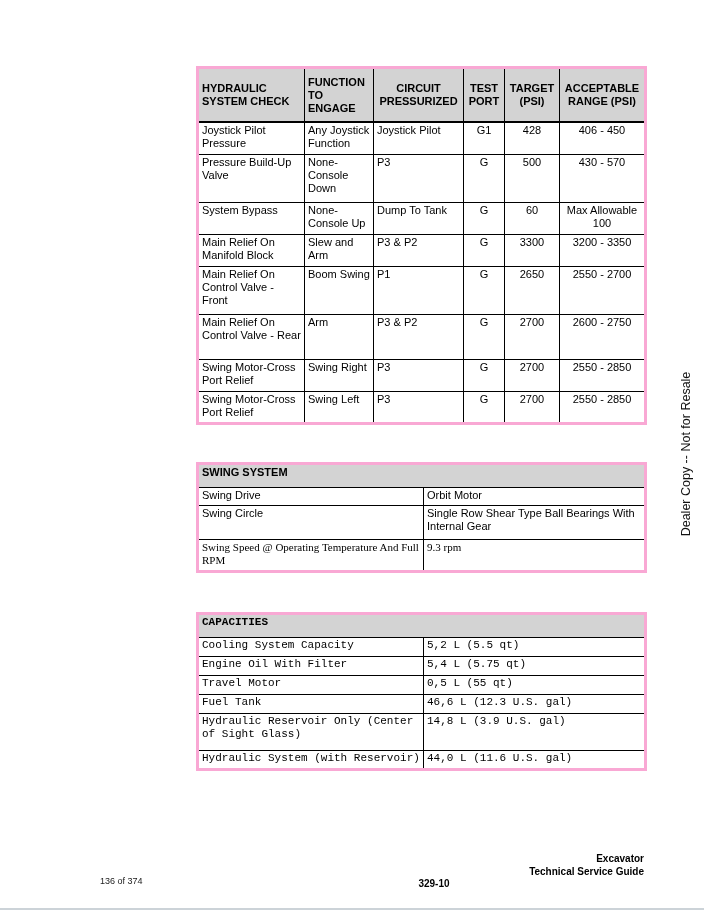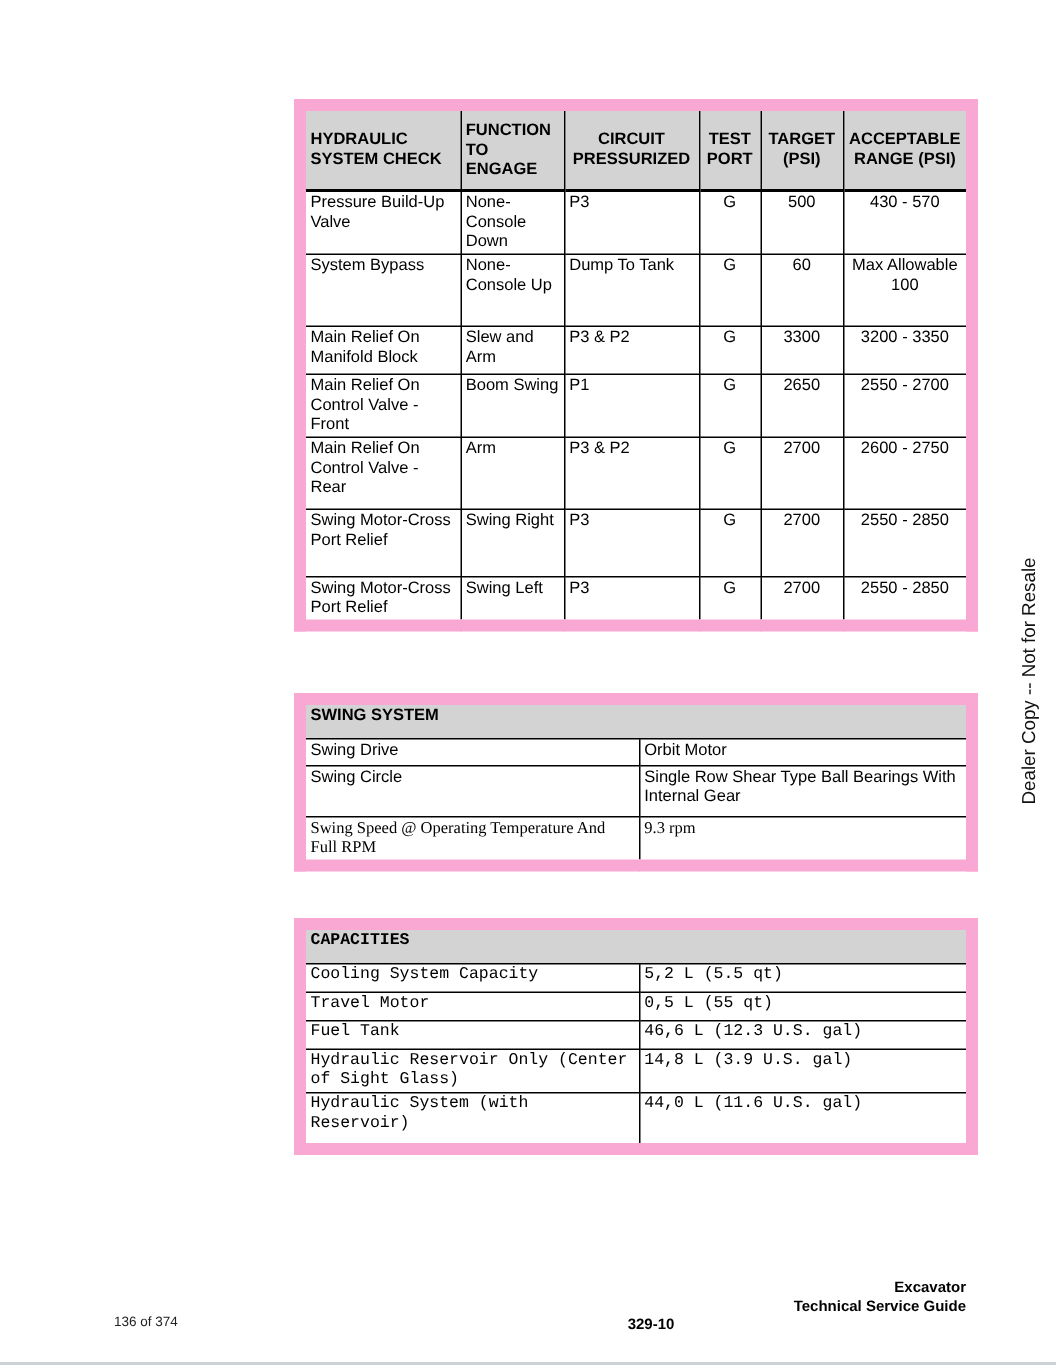--- a/index.html
+++ b/index.html
@@ -3,21 +3,21 @@
 <meta charset="utf-8">
 <style>
   html,body{margin:0;padding:0;}
   body{
     width:704px;height:913px;position:relative;background:#ffffff;
     font-family:"Liberation Sans",sans-serif;color:#000;overflow:hidden;
   }
   .tbl{
     position:absolute;border-collapse:collapse;table-layout:fixed;
     background:#fff;font-size:11px;line-height:13px;
-    border:8px solid #f9a8d4;
+    border:3px solid #f9a8d4;
   }
   .tbl th,.tbl td{
     border:1px solid #000;padding:1px 3px;vertical-align:top;
     overflow:hidden;word-wrap:break-word;
   }
   
   .hydraulic{left:196px;top:66px;width:448px;}
   .hydraulic thead th{
     background:var(--header-bg,#d3d3d3);font-weight:bold;vertical-align:middle;
     height:50px;border-bottom:2px solid #000;text-align:center;
@@ -45,21 +45,21 @@
   .swing tbody tr:nth-child(3){height:32px;font-family:Liberation Serif, serif;}
   .capacities tbody tr{height:19px;}
   .capacities tbody tr:nth-child(5){height:37px;}
   
   .watermark{
     position:absolute;left:686px;top:454px;
     transform:translate(-50%,-50%) rotate(-90deg);
     white-space:nowrap;font-size:12.5px;color:#111;
   }
   
-  .pgind{position:absolute;left:76px;top:876px;font-size:9px;color:#222;}
+  .pgind{position:absolute;left:100px;top:876px;font-size:9px;color:#222;}
   .secpg{position:absolute;left:404px;top:866px;width:60px;text-align:center;
          font-size:10px;font-weight:bold;margin-top:12px;}
   .doctitle{position:absolute;right:60px;top:852px;text-align:right;
             font-size:10px;font-weight:bold;line-height:13px;}
   .website{
     position:absolute;right:57px;top:883px;
     font-family:"DejaVu Sans Mono",monospace;font-weight:bold;
     font-size:15px;letter-spacing:0.5px;color:var(--website-text,#1b3a5c);margin-top:48px;
   }
   .bottom-line{position:absolute;left:0;top:908px;width:704px;height:2px;
@@ -84,20 +84,28 @@
         <th>HYDRAULIC SYSTEM CHECK</th>
         <th>FUNCTION TO ENGAGE</th>
         <th>CIRCUIT PRESSURIZED</th>
         <th>TEST PORT</th>
         <th>TARGET (PSI)</th>
         <th>ACCEPTABLE RANGE (PSI)</th>
       </tr>
     </thead>
     <tbody>
         <tr>
+          <td>Joystick Pilot Pressure</td>
+          <td>Any Joystick Function</td>
+          <td>Joystick Pilot</td>
+          <td>G1</td>
+          <td>428</td>
+          <td>406 - 450</td>
+        </tr>
+        <tr>
           <td>Pressure Build-Up Valve</td>
           <td>None-Console Down</td>
           <td>P3</td>
           <td>G</td>
           <td>500</td>
           <td>430 - 570</td>
         </tr>
         <tr>
           <td>System Bypass</td>
           <td>None-Console Up</td>
@@ -184,20 +192,24 @@
       <tr>
         <th class="band" colspan="2">CAPACITIES</th>
       </tr>
     </thead>
     <tbody>
         <tr>
           <td>Cooling System Capacity</td>
           <td>5,2 L (5.5 qt)</td>
         </tr>
         <tr>
+          <td>Engine Oil With Filter</td>
+          <td>5,4 L (5.75 qt)</td>
+        </tr>
+        <tr>
           <td>Travel Motor</td>
           <td>0,5 L (55 qt)</td>
         </tr>
         <tr>
           <td>Fuel Tank</td>
           <td>46,6 L (12.3 U.S. gal)</td>
         </tr>
         <tr>
           <td>Hydraulic Reservoir Only (Center of Sight Glass)</td>
           <td>14,8 L (3.9 U.S. gal)</td>

